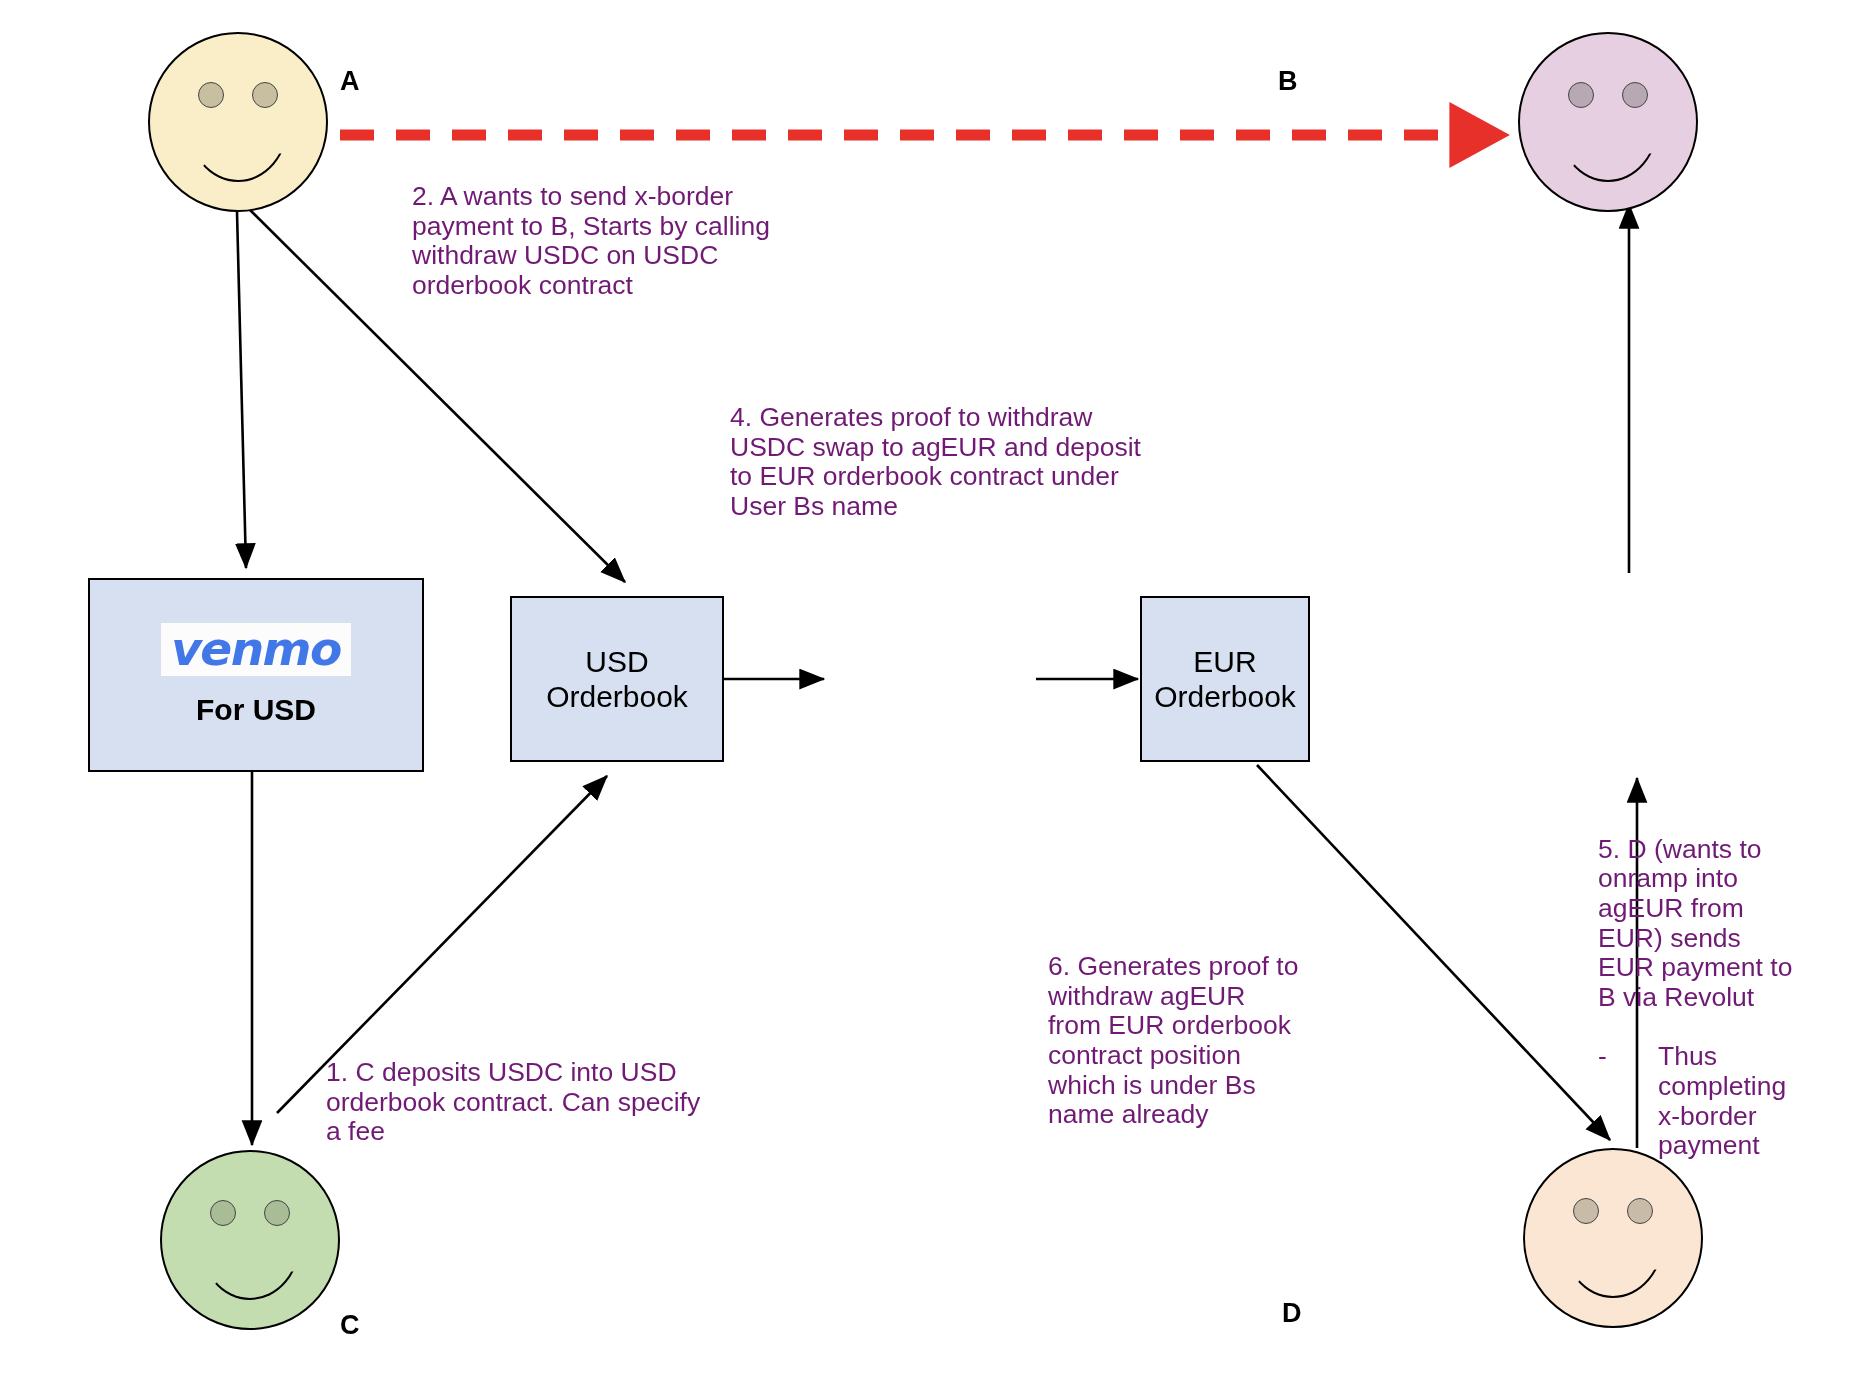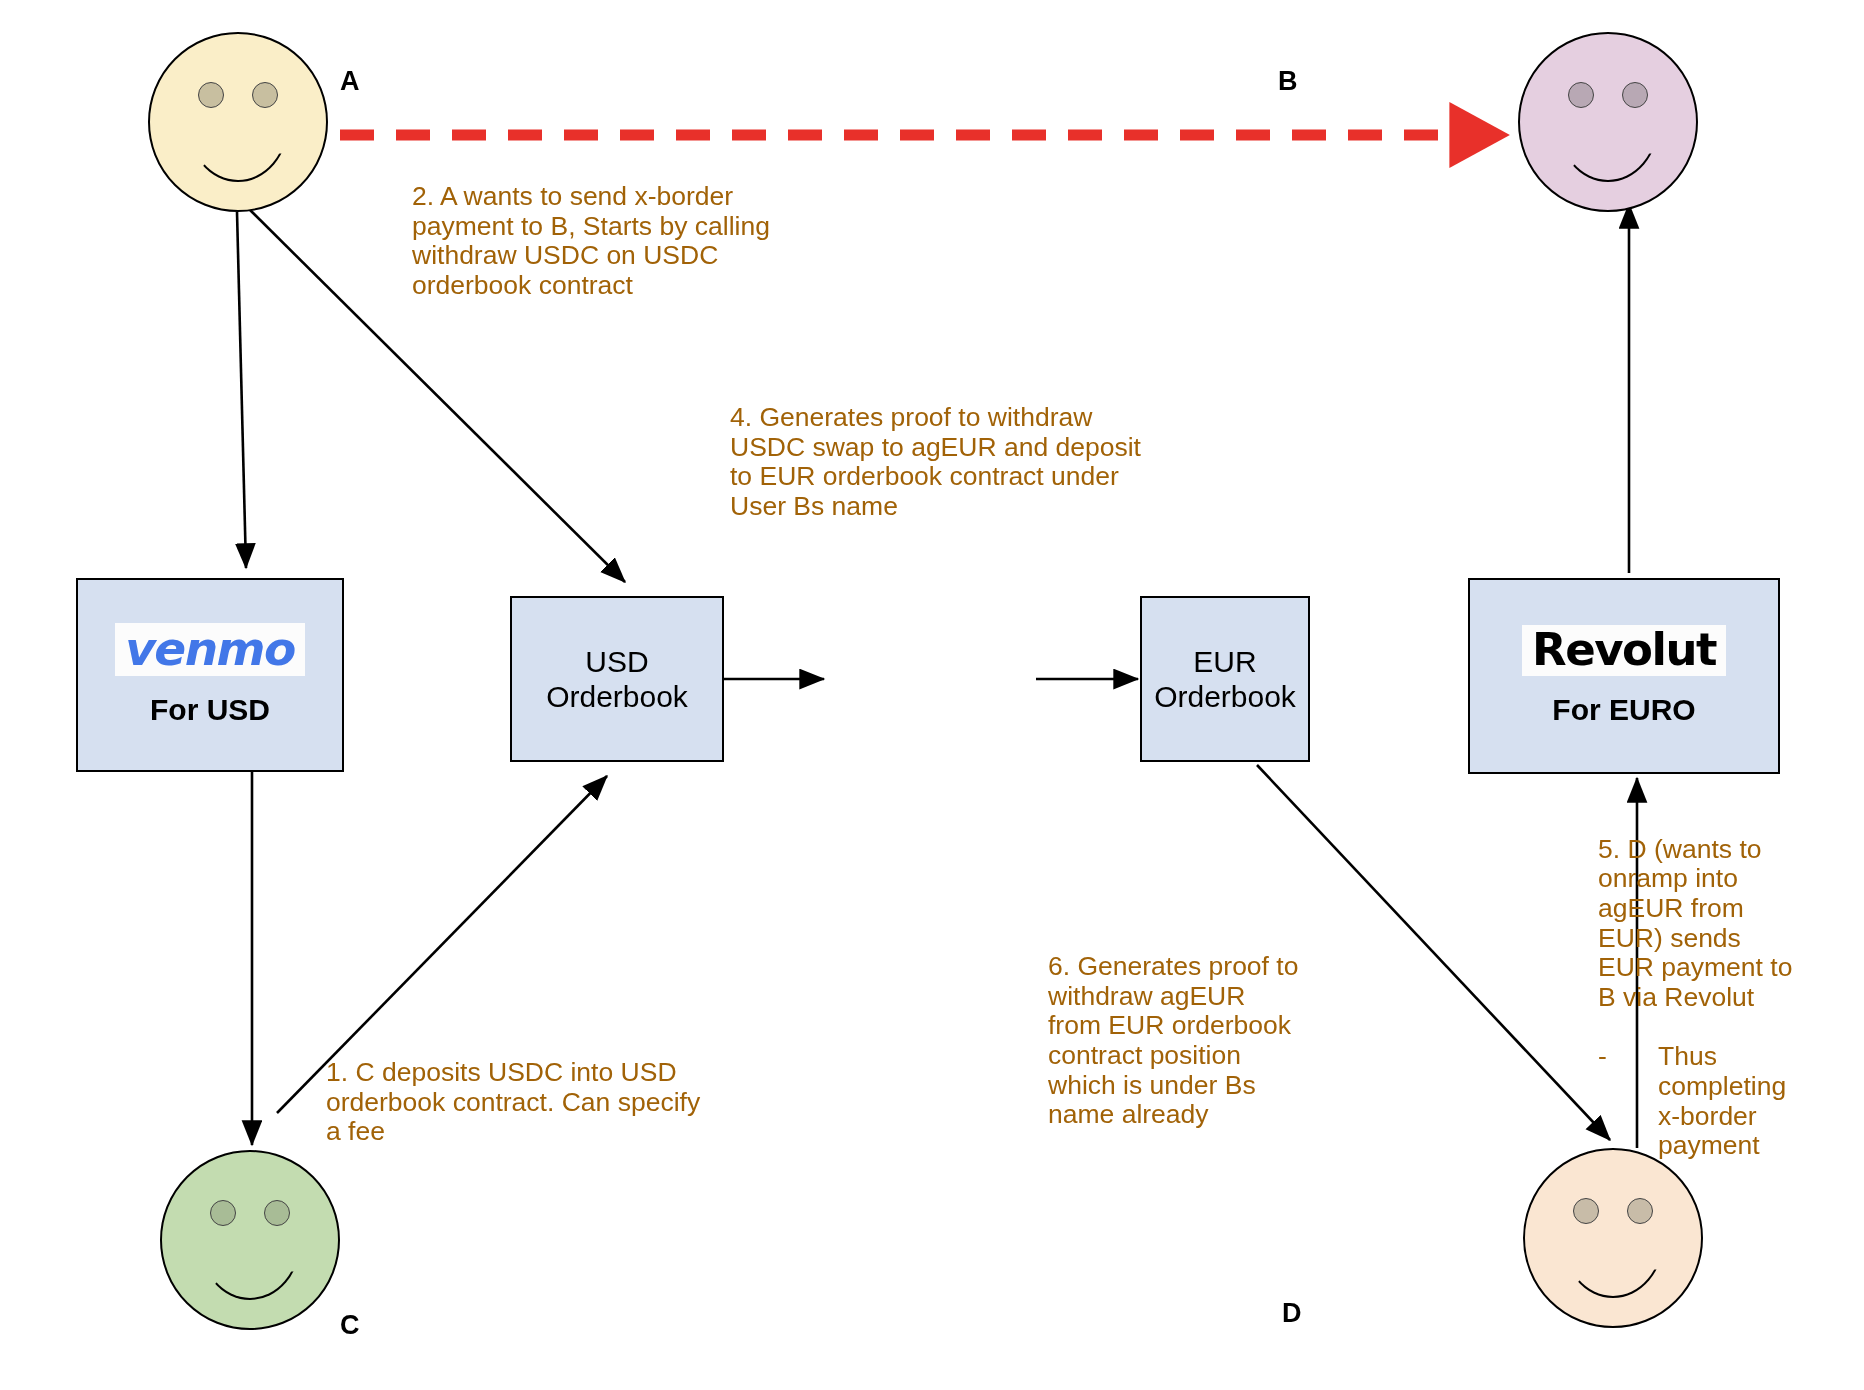--- a/index.html
+++ b/index.html
@@ -97,21 +97,21 @@
   }
   .box-sub {
     margin-top: 16px;
     font-size: 30px;
     font-weight: bold;
   }
   .note {
     position: absolute;
     font-size: 26.5px;
     line-height: 1.12;
-    color: #a16207;
+    color: #701a75;
     white-space: pre-line;
   }
   .note .sub-dash {
     display: inline-block;
     width: 60px;
   }
 </style>
 </head>
 <body>
 
@@ -169,44 +169,38 @@
   </div>
   <div class="node-label" style="left:340px; top:1312px;">C</div>
 
   <div class="face" style="left:1523px; top:1148px; width:180px; height:180px; background:#fae6d2;">
     <span class="eye left" style="background:#c8bca8;"></span>
     <span class="eye right" style="background:#c8bca8;"></span>
     <span class="mouth"></span>
   </div>
   <div class="node-label" style="left:1282px; top:1300px;">D</div>
 
-  <div class="box" style="left:76px; top:578px; width:268px; height:194px;">
+  <div class="box" style="left:88px; top:578px; width:336px; height:194px;">
     <span class="logo-wrap">
       <span class="logo-venmo">venmo</span>
     </span>
     <span class="box-sub">For USD</span>
   </div>
 
   <div class="box" style="left:510px; top:596px; width:214px; height:166px;">
     <span class="line">USD</span>
     <span class="line">Orderbook</span>
   </div>
 
 
   <div class="box" style="left:1140px; top:596px; width:170px; height:166px;">
     <span class="line">EUR</span>
     <span class="line">Orderbook</span>
   </div>
 
-  <div class="box" style="left:1468px; top:578px; width:312px; height:196px;">
-    <span class="logo-wrap">
-      <span class="logo-revolut">Revolut</span>
-    </span>
-    <span class="box-sub">For EURO</span>
-  </div>
 
   <div class="note" style="left:412px; top:182px; width:420px;">2. A wants to send x-border
 payment to B, Starts by calling
 withdraw USDC on USDC
 orderbook contract</div>
 
   <div class="note" style="left:730px; top:403px; width:470px;">4. Generates proof to withdraw
 USDC swap to agEUR and deposit
 to EUR orderbook contract under
 User Bs name</div>

